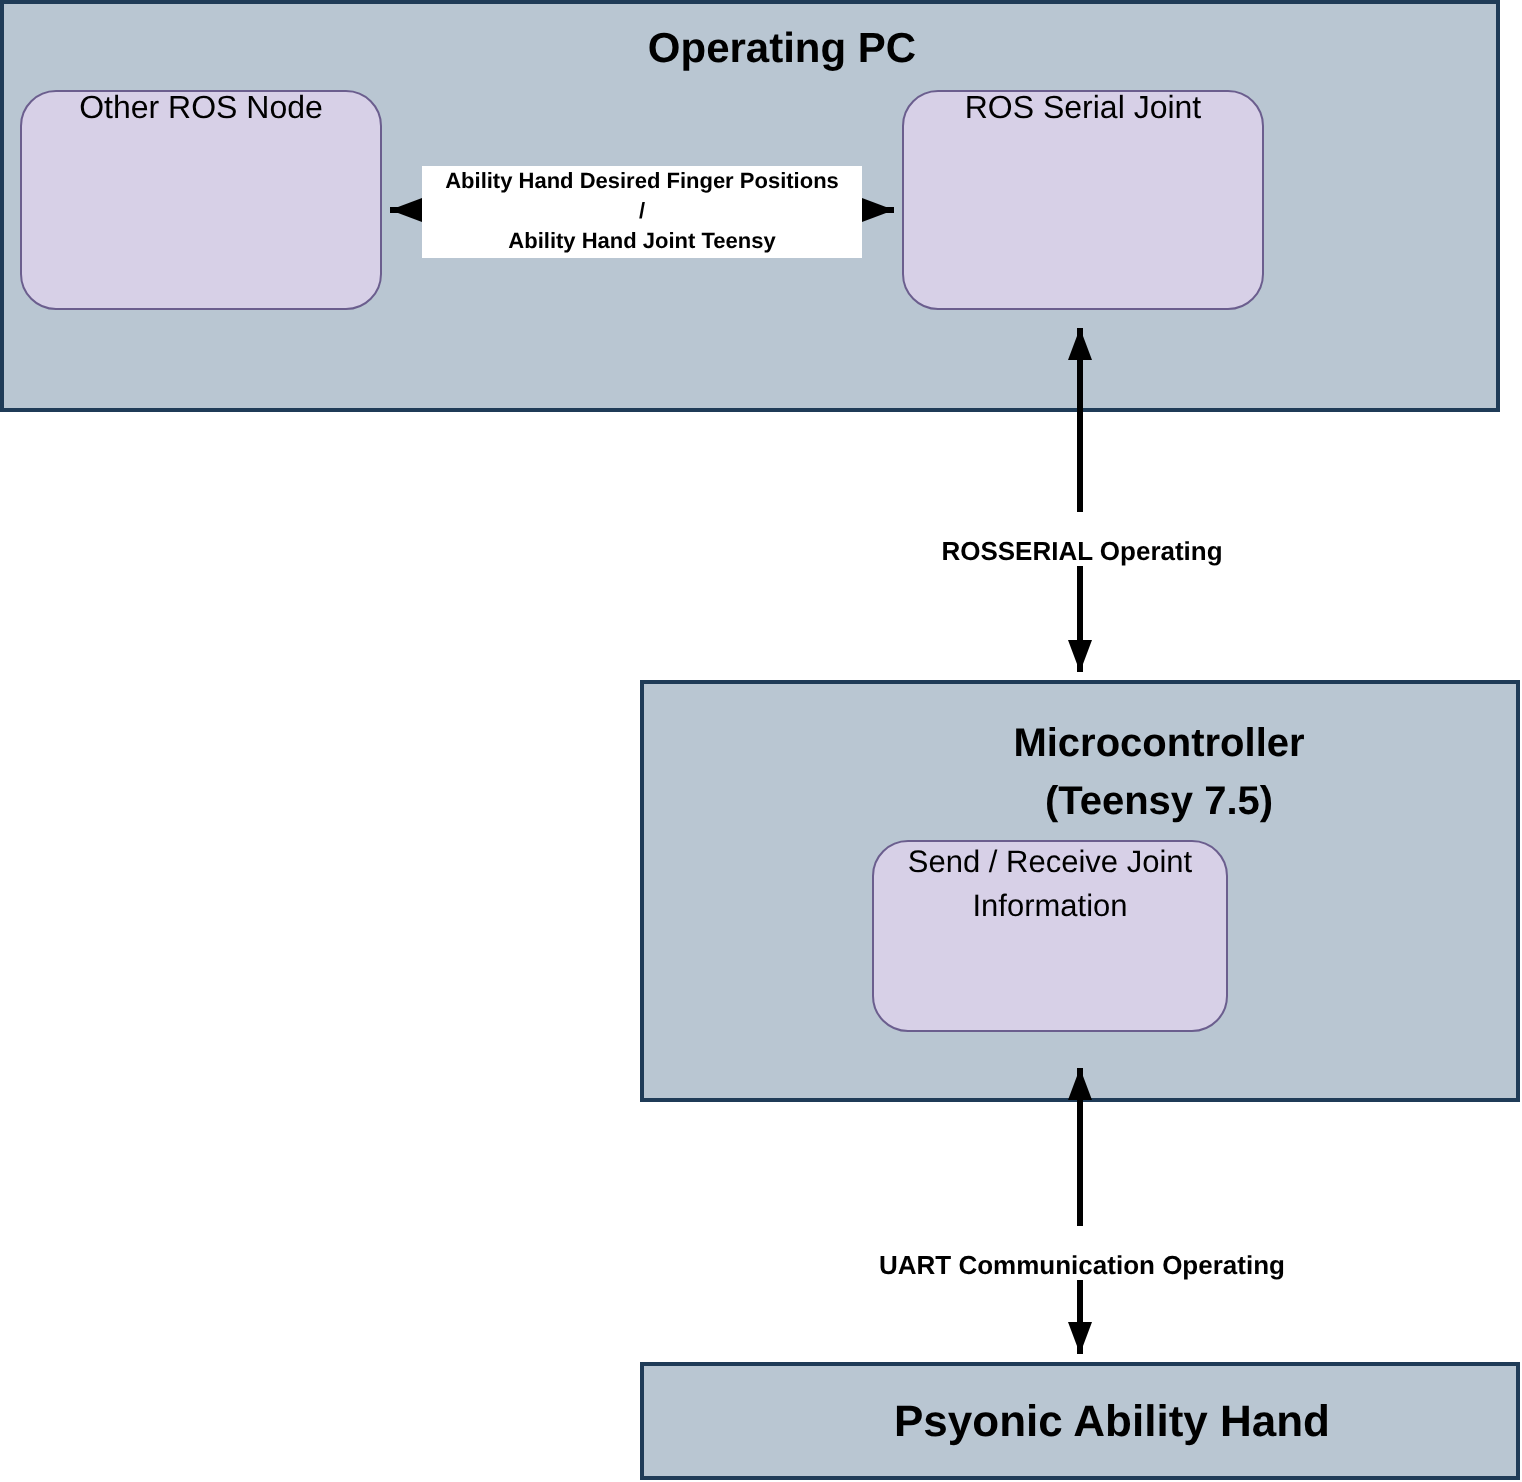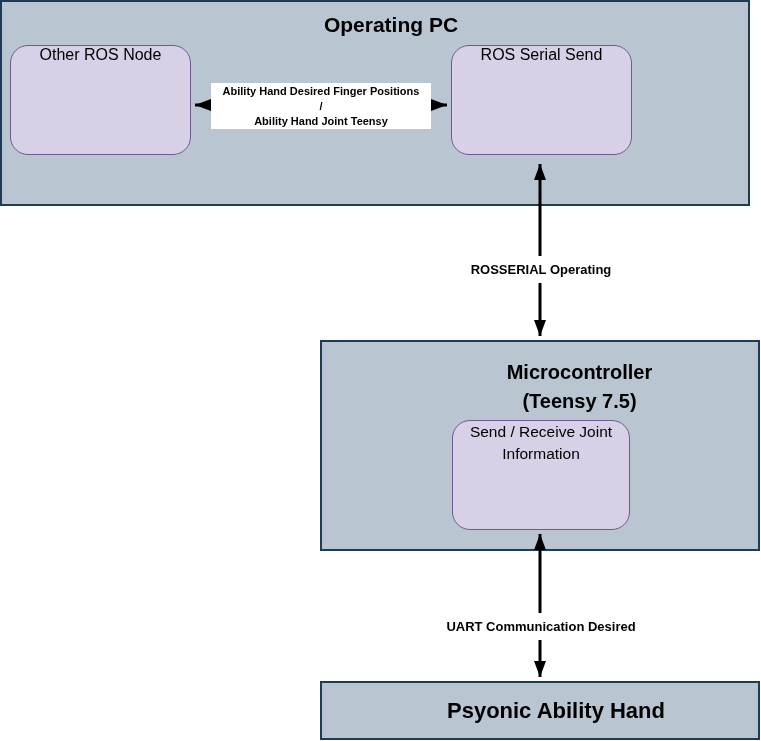--- a/index.html
+++ b/index.html
@@ -43,49 +43,49 @@
   .node{
     position:absolute;
     background:var(--node-fill);
     border:1px solid var(--node-border);
     border-radius:18px;
     display:flex;flex-direction:column;align-items:center;
     font-weight:normal;text-align:center;
   }
   #node-other-ros{left:8px;top:43px;width:181px;height:110px;font-size:16px;}
   #node-ros-serial{left:449px;top:43px;width:181px;height:110px;font-size:16px;}
-  #node-joint-info{left:130px;top:78px;width:178px;height:110px;font-size:15.5px;line-height:22px;}
+  #node-joint-info{left:114px;top:78px;width:178px;height:96px;font-size:15.5px;line-height:22px;}
   .arrows{
     position:absolute;left:0;top:0;width:761px;height:741px;
     z-index:2;pointer-events:none;
   }
   .arrows line{stroke:var(--arrow-color);stroke-width:3;}
   .arrows marker path{fill:var(--arrow-color);}
   .link-label{
     position:absolute;z-index:3;
     background:var(--label-bg);
-    display:flex;flex-direction:column;align-items:center;justify-content:center;
+    display:flex;flex-direction:column;align-items:center;justify-content:flex-end;
     font-weight:bold;text-align:center;
   }
   #chip-finger-positions{left:211px;top:83px;width:220px;height:46px;font-size:11px;line-height:15px;}
   #chip-rosserial{left:464px;top:256px;width:154px;height:27px;font-size:13px;}
   #chip-uart{left:424px;top:613px;width:234px;height:27px;font-size:13px;}
 </style>
 </head>
 <body>
 
 <div id="canvas">
 
   <div class="group" id="group-operating-pc">
     <div class="group-title">Operating PC</div>
     <div class="node" id="node-other-ros">
       <span>Other ROS Node</span>
     </div>
     <div class="node" id="node-ros-serial">
-      <span>ROS Serial Send</span>
+      <span>ROS Serial Joint</span>
     </div>
   </div>
 
   <div class="group" id="group-microcontroller">
     <div class="group-title">
       <div>Microcontroller</div>
       <div>(Teensy 7.5)</div>
     </div>
     <div class="node" id="node-joint-info">
       <span>Send / Receive Joint</span>
@@ -110,16 +110,16 @@
 
   <div class="link-label" id="chip-finger-positions">
     <span>Ability Hand Desired Finger Positions</span>
     <span>/</span>
     <span>Ability Hand Joint Teensy</span>
   </div>
   <div class="link-label" id="chip-rosserial">
     <span>ROSSERIAL Operating</span>
   </div>
   <div class="link-label" id="chip-uart">
-    <span>UART Communication Desired</span>
+    <span>UART Communication Operating</span>
   </div>
 
 </div>
 
 </body></html>

